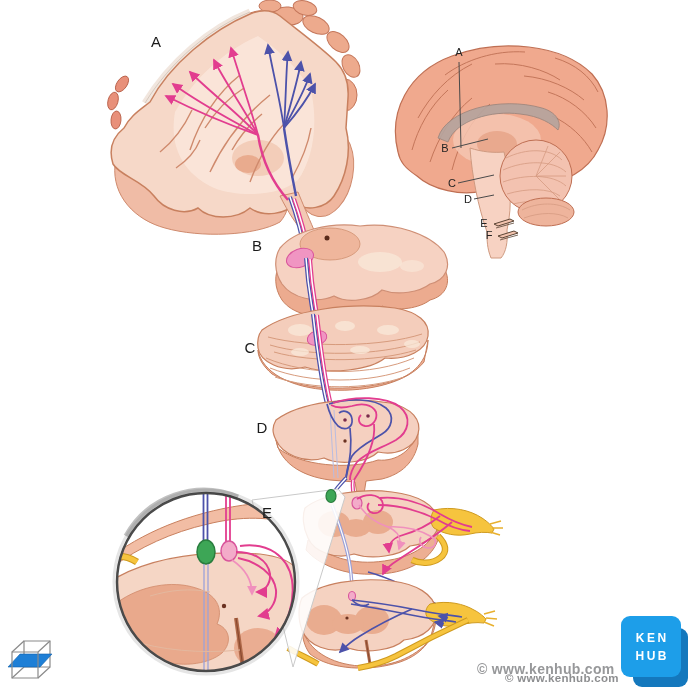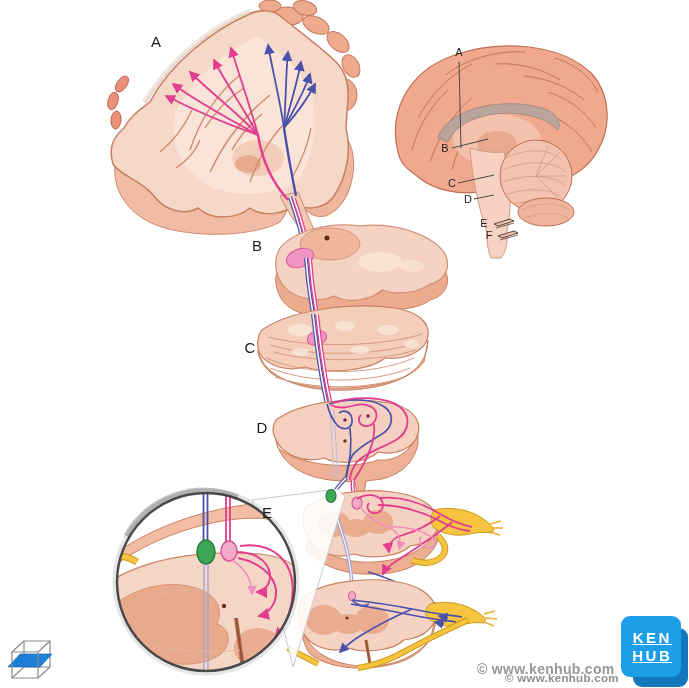--- a/index.html
+++ b/index.html
@@ -6,21 +6,21 @@
   body{width:689px;height:688px;overflow:hidden;font-family:"Liberation Sans",sans-serif;}
   #stage{position:relative;width:689px;height:688px;background:#fff;}
   #art{position:absolute;left:0;top:0;}
   .wm{position:absolute;color:#97989a;font-weight:bold;letter-spacing:.3px;white-space:nowrap;}
   #wm1{left:477px;top:661px;font-size:14px;}
   #wm2{left:505px;top:672px;font-size:11.5px;color:#8d8e90;}
   #logo{position:absolute;left:618px;top:613px;width:71px;height:75px;}
   #logo .shadow{position:absolute;left:15px;top:15px;width:55px;height:59px;border-radius:9px;background:#1478bd;}
   #logo .front{position:absolute;left:3px;top:3px;width:60px;height:61px;border-radius:9px;background:#1d9ee9;
     display:flex;flex-direction:column;align-items:center;justify-content:center;}
-  #logo .front div{color:#fff;font-weight:bold;font-size:15px;letter-spacing:2.5px;line-height:18px;text-indent:2.5px;text-decoration:underline;}
+  #logo .front div{color:#fff;font-weight:bold;font-size:12px;letter-spacing:2.5px;line-height:18px;text-indent:2.5px;}
   svg text{font-family:"Liberation Sans",sans-serif;}
   .lbl{font-size:15px;fill:#1b1b1b;font-weight:500;}
   .lbl2{font-size:11px;fill:#222;}
 </style>
 </head>
 <body>
 
 <div id="stage">
 <svg id="art" width="689" height="688" viewBox="0 0 689 688">
   <defs>

